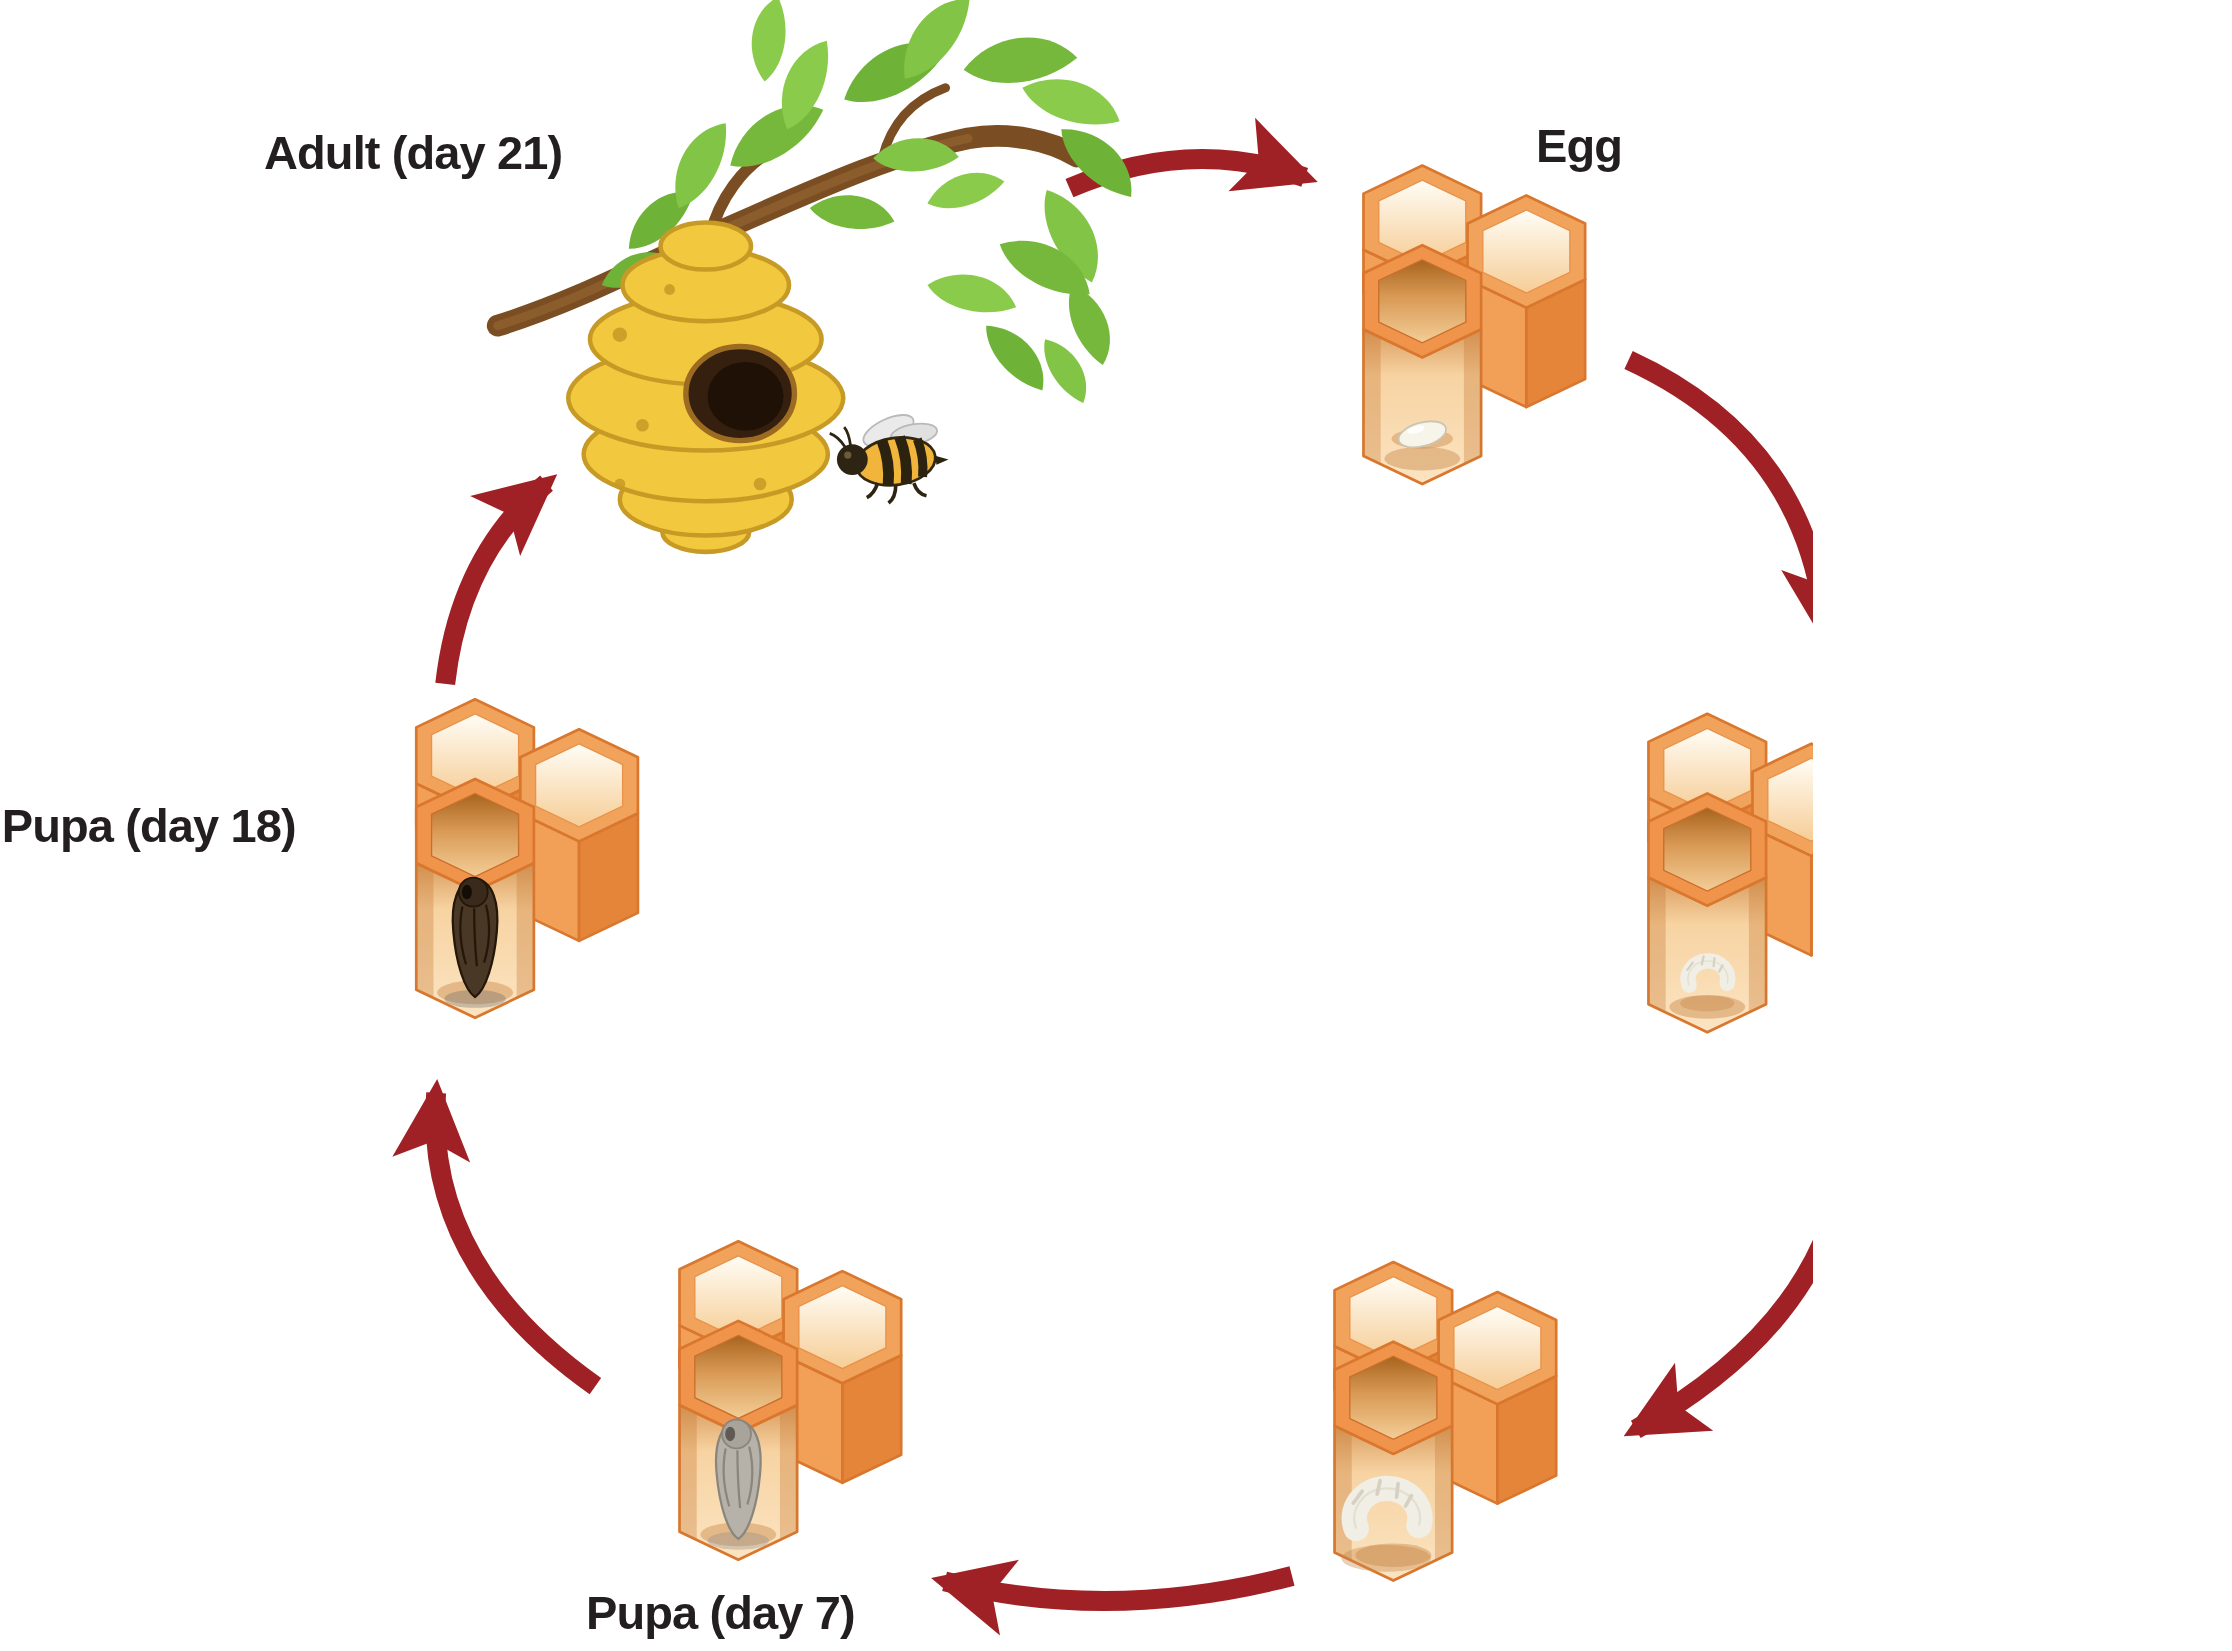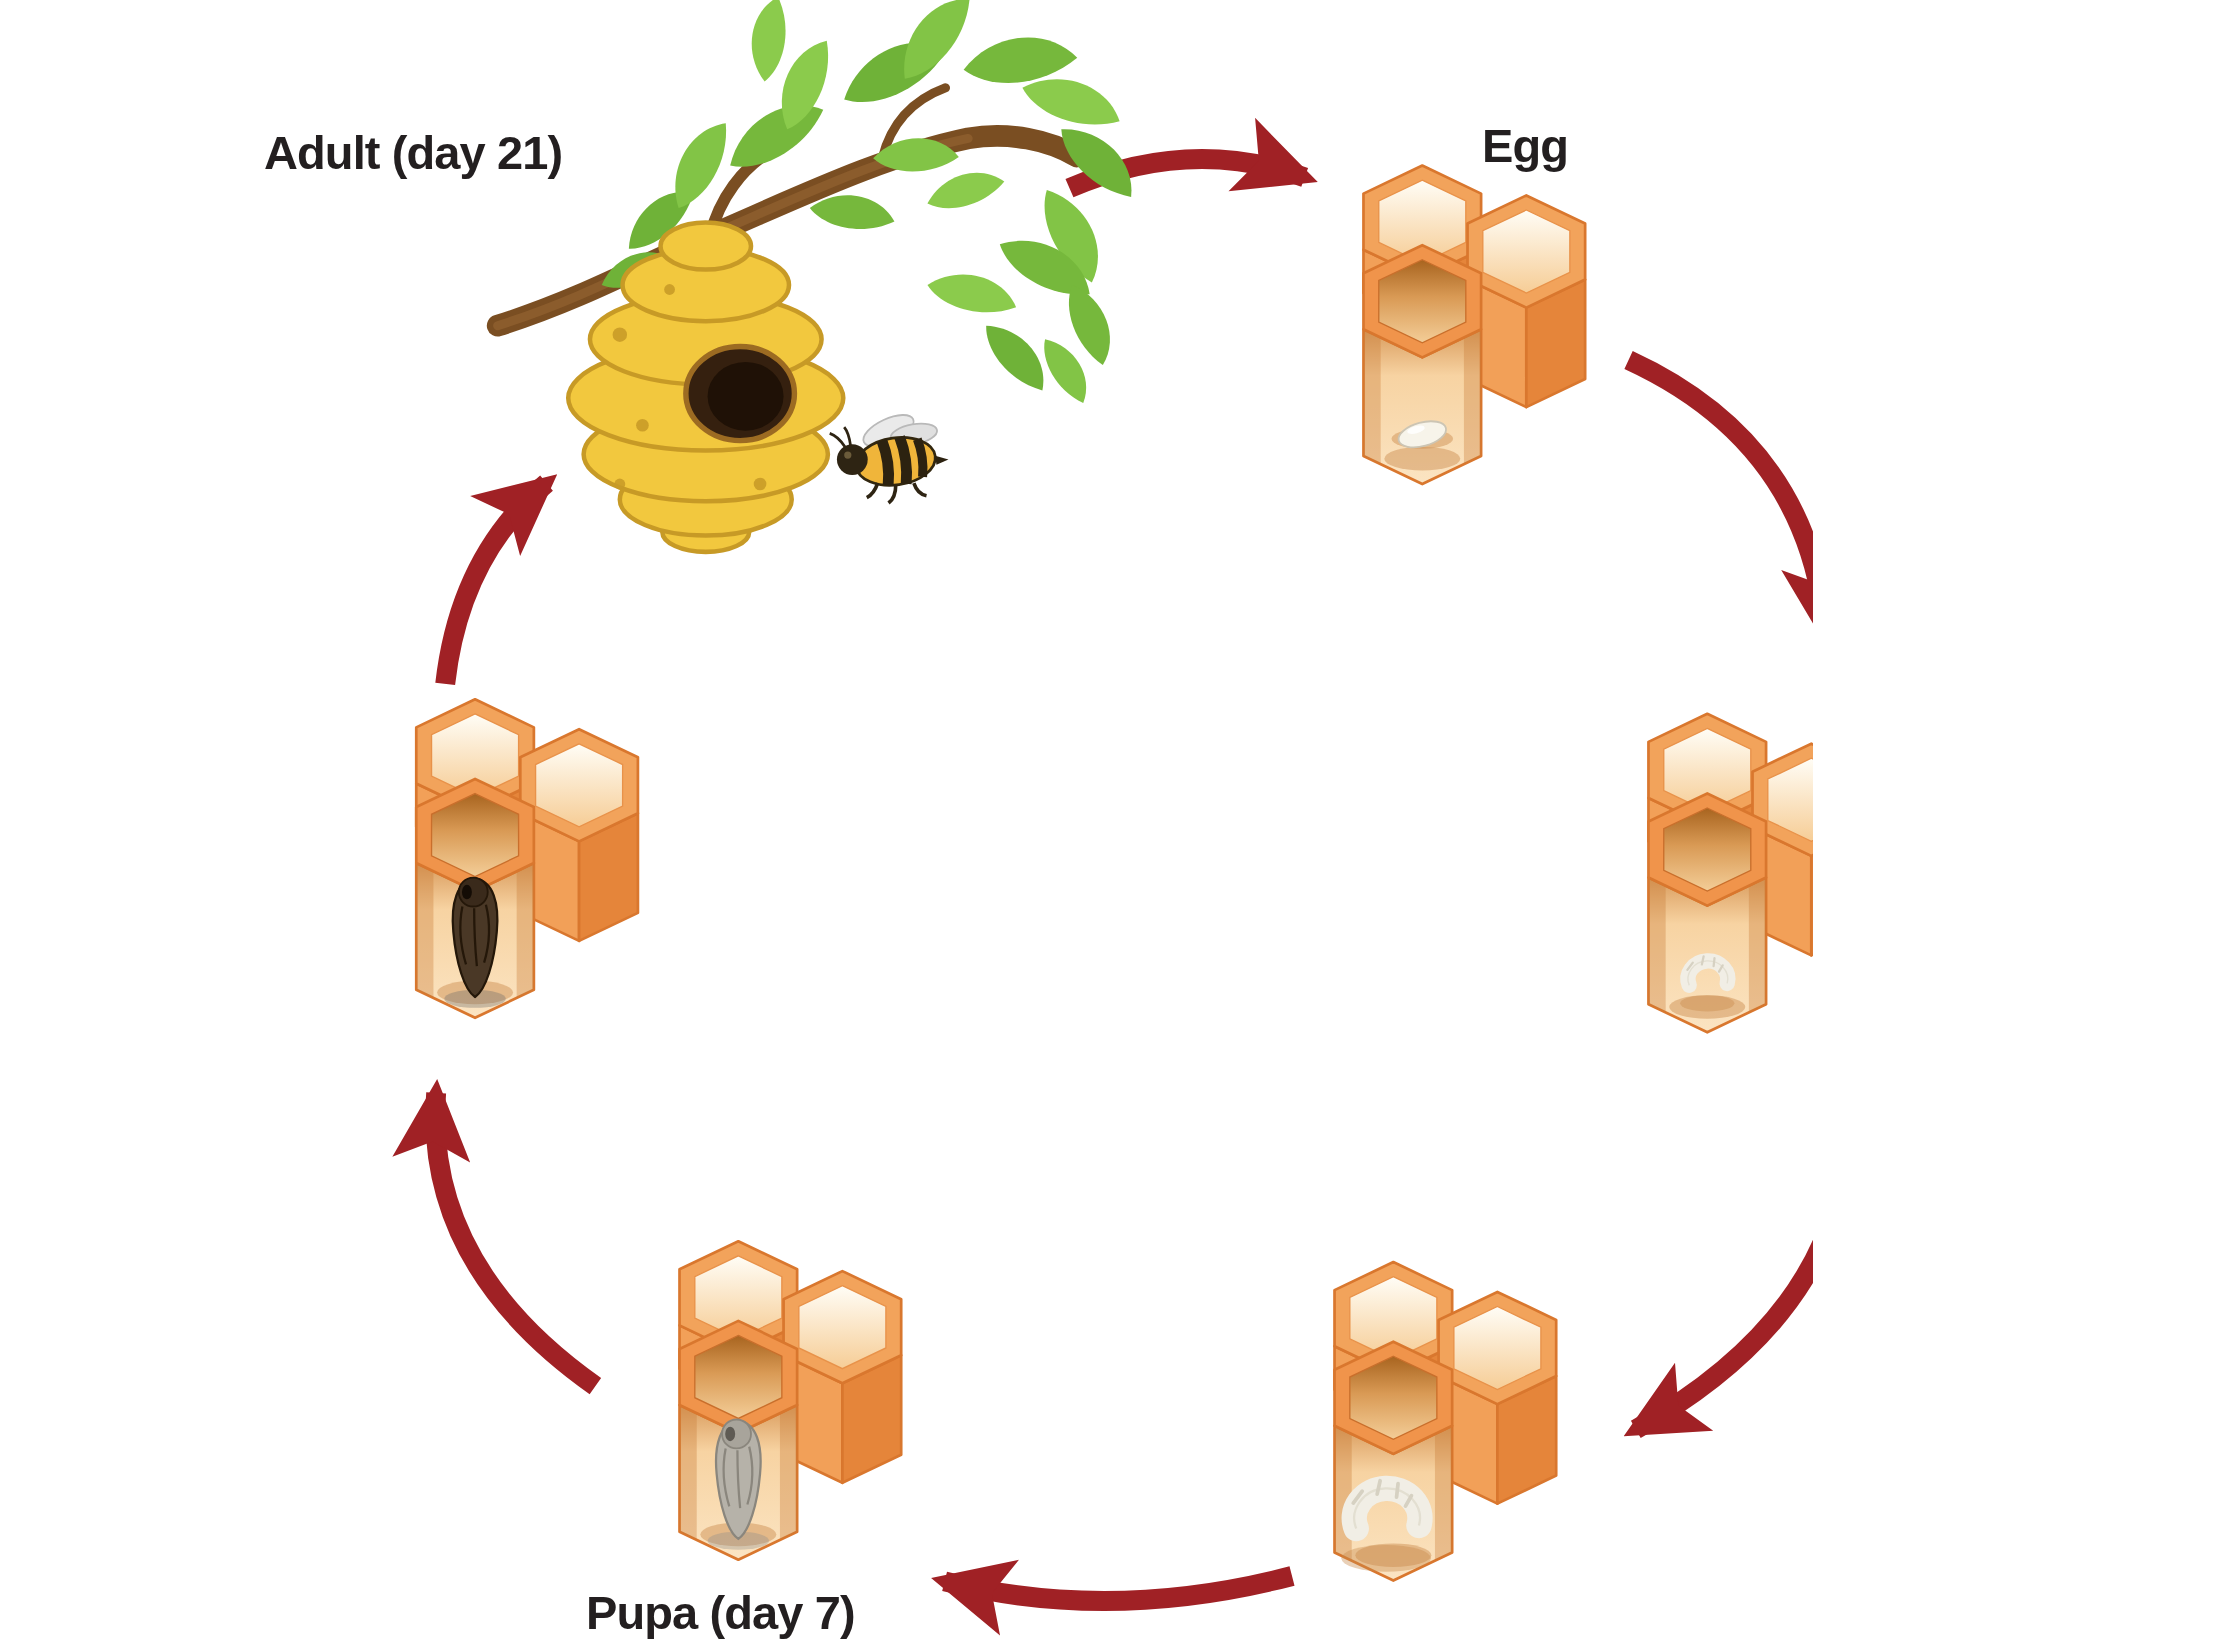--- a/index.html
+++ b/index.html
@@ -13,21 +13,21 @@
   .diagram-svg{position:absolute;left:0;top:0;}
   .stage-label{
     position:absolute;
     font-weight:bold;
     font-size:47px;
     color:#231F20;
     white-space:nowrap;
     letter-spacing:-0.9px;
   }
   .lbl-adult  {left:264px;  top:125px;}
-  .lbl-egg    {left:1482px; top:118px;}
+  .lbl-egg    {left:1536px; top:118px;}
   .lbl-larva6 {left:1889px; top:776px;}
   .lbl-larva10{left:1263px; top:1588px;}
   .lbl-pupa14 {left:586px;  top:1585px;}
   .lbl-pupa18 {left:1.8px;    top:798px;}
 </style>
 </head>
 <body>
 
 <div class="canvas">
 
@@ -224,15 +224,16 @@
         <path d="M-14,-36 C-18,-16 -16,8 -10,28" stroke="#241709" stroke-width="2.5" fill="none"></path>
         <path d="M12,-38 C17,-18 16,6 10,26" stroke="#241709" stroke-width="2.5" fill="none"></path>
         <path d="M-1,-34 C-1,-12 0,10 2,30" stroke="#241709" stroke-width="2.5" fill="none"></path>
       </g>
     </g>
   </svg>
 
   <div class="stage-label lbl-adult">Adult (day 21)</div>
   <div class="stage-label lbl-egg">Egg</div>
   <div class="stage-label lbl-pupa14">Pupa (day 7)</div>
+  <div class="stage-label lbl-pupa18">Pupa (day 18)</div>
 
 </div>
 
 
 </body></html>

